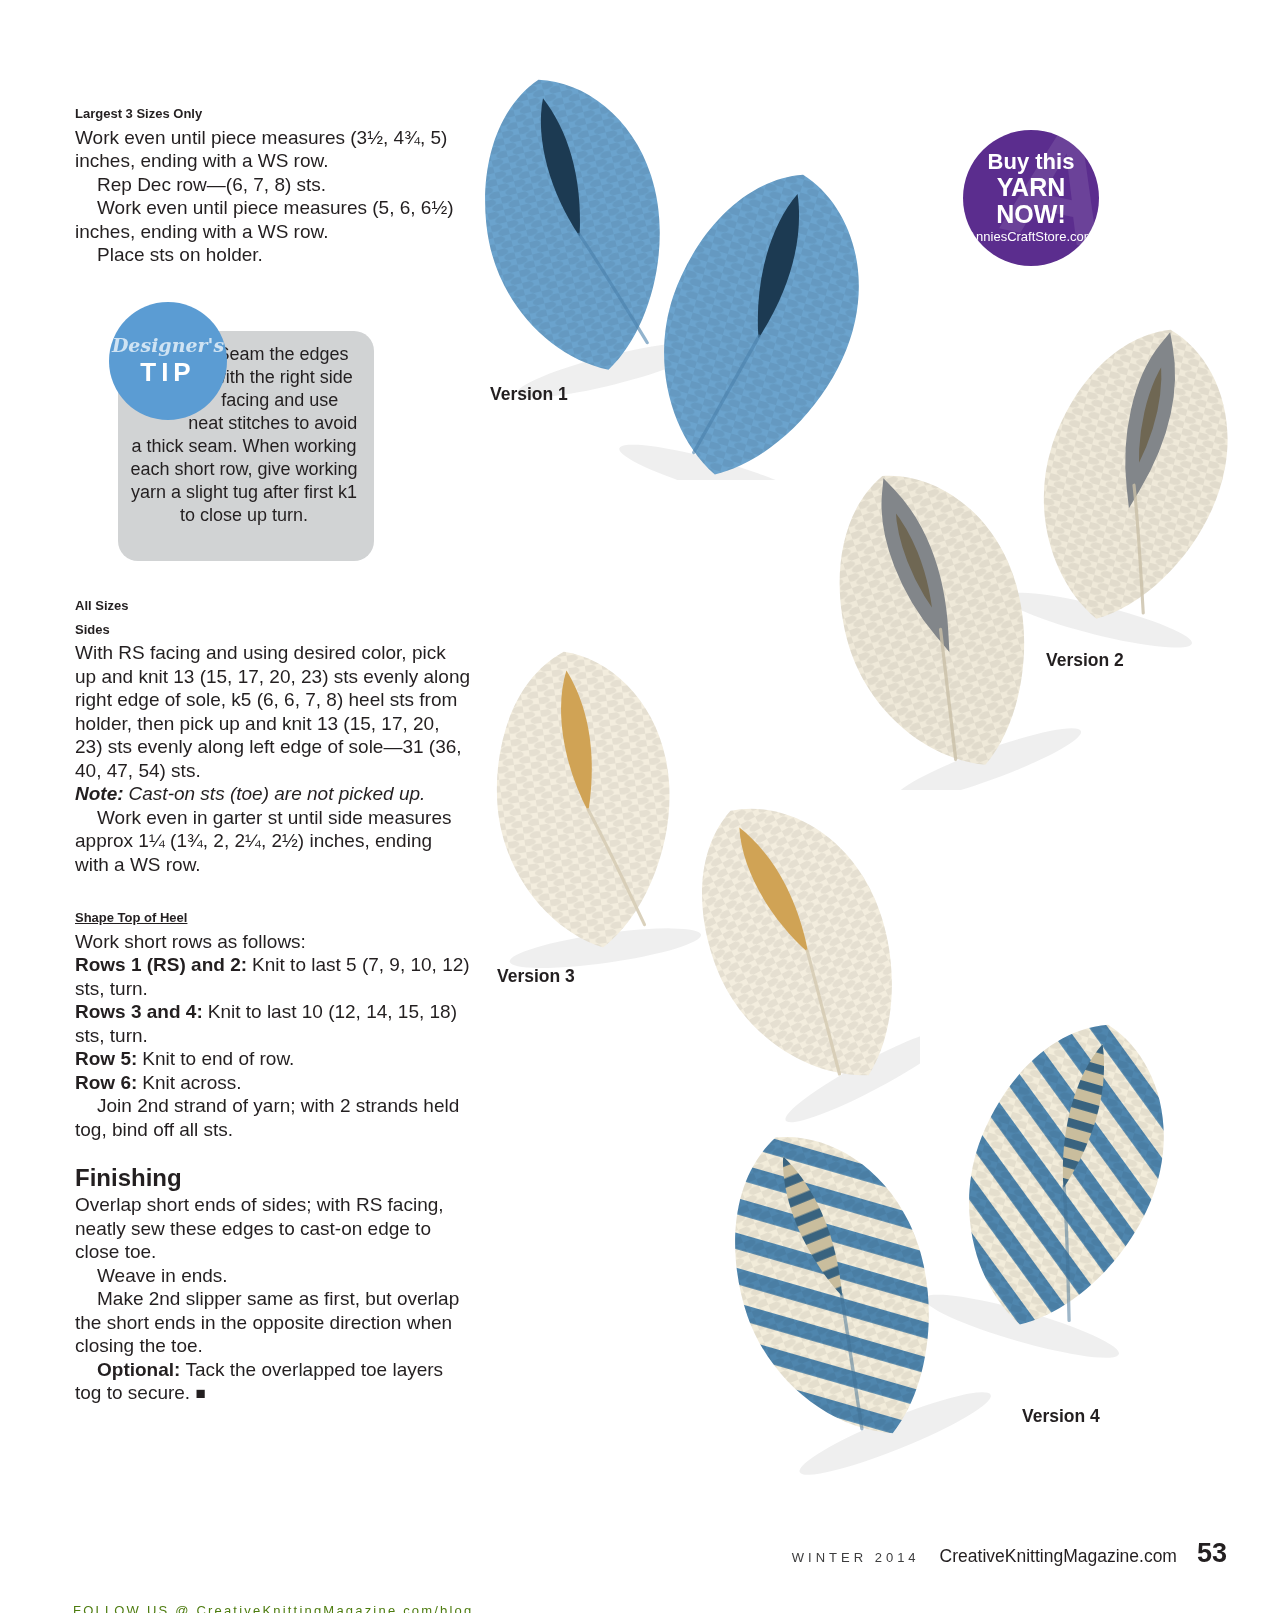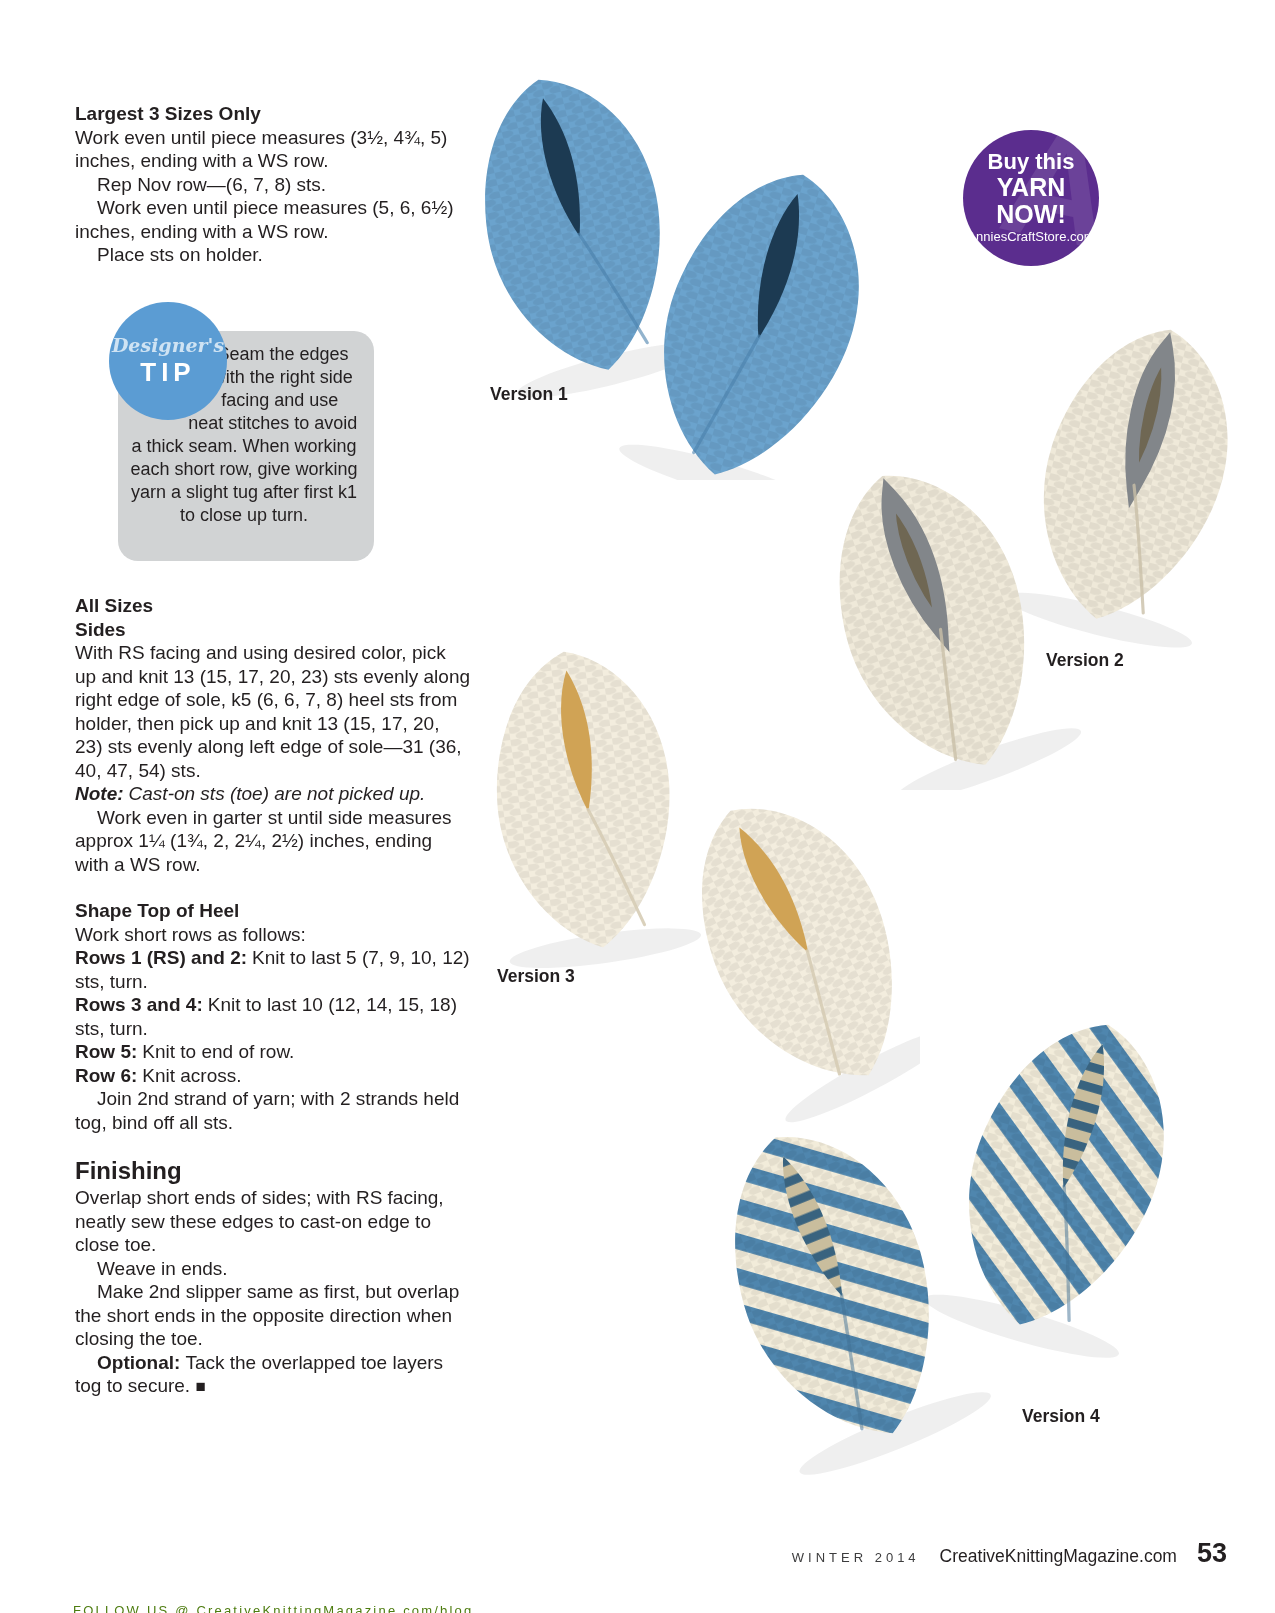--- a/index.html
+++ b/index.html
@@ -2,23 +2,23 @@
 <html><head>
 <meta charset="utf-8">
 <style>
   html,body{margin:0;padding:0;background:#ffffff;}
   .page{position:relative;width:1275px;height:1613px;background:#ffffff;overflow:hidden;
         font-family:"Liberation Sans",sans-serif;color:#231f20;}
   
   .col{position:absolute;left:75px;width:396px;font-size:19px;line-height:23.5px;}
   .col p{margin:0;}
   .col .indent{text-indent:22px;}
-  h3{margin:0;font-size:19px;line-height:23.5px;font-weight:bold;}
+  h3{margin:0;font-size:13px;line-height:23.5px;font-weight:bold;}
   h2{margin:23px 0 2px 0;font-size:24px;line-height:27px;font-weight:bold;}
-  .gap{margin-top:23px;}
+  .gap{margin-top:30px;text-decoration:underline;}
   .lbl{font-weight:bold;margin-right:5px;}
   .note-lbl{font-weight:bold;font-style:italic;margin-right:5px;}
   .note-txt{font-style:italic;}
   .sec-largest{top:102px;}
   .sec-main{top:594px;}
   .endmark{font-size:17px;}
   
   .tip-box{position:absolute;left:118px;top:331px;width:256px;height:230px;border-radius:20px;}
   .tip-box-inner{padding:12px 16px 10px 12px;font-size:18px;line-height:23px;text-align:center;}
   .tip-spacer{float:left;width:88px;height:92px;shape-outside:circle(84px at -6px 14px);}
@@ -73,21 +73,21 @@
       <pattern id="stripesIn" width="20" height="18" patternUnits="userSpaceOnUse">
         <rect width="20" height="18" style="fill: rgb(201, 189, 157);"></rect>
         <rect y="9" width="20" height="8" style="fill: rgb(57, 99, 127);"></rect>
       </pattern>
     </defs>
   </svg>
 
   <div class="col sec-largest">
     <h3>Largest 3 Sizes Only</h3>
     <p>Work even until piece measures (3½, 4¾, 5) inches, ending with a WS row.</p>
-    <p class="indent">Rep Nov row—(6, 7, 8) sts.</p>
+    <p class="indent">Rep Dec row—(6, 7, 8) sts.</p>
     <p class="indent">Work even until piece measures (5, 6, 6½) inches, ending with a WS row.</p>
     <p class="indent">Place sts on holder.</p>
   </div>
 
   <div class="tip-box" style="background: rgb(209, 211, 212);">
     <div class="tip-box-inner">
       <div class="tip-spacer"></div>
       <span>Seam the edges with the right side facing and use neat stitches to avoid a thick seam. When working each short row, give working yarn a slight tug after first k1 to close up turn.</span>
     </div>
   </div>

